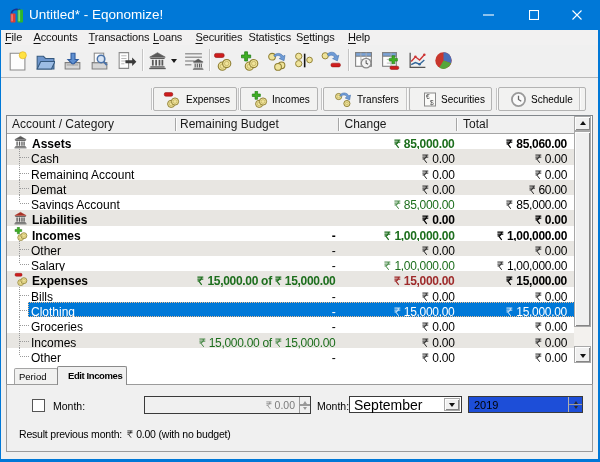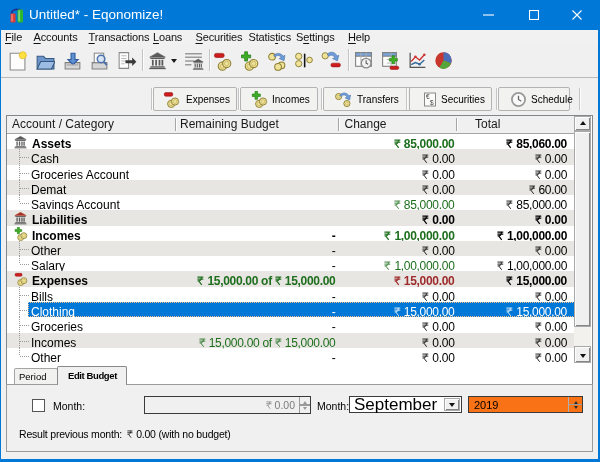--- a/index.html
+++ b/index.html
@@ -63,23 +63,23 @@
 #tperiod {left:14px;top:368px;width:44px;height:16px;border:1px solid #a5a5a5;border-bottom:none;border-radius:2px 2px 0 0;line-height:16px;background:#f1f1f0;text-align:left;padding-left:4px;font-size:9.5px}
 #tbudget {left:57px;top:366px;width:70px;height:19px;border:1px solid #8a8a8a;border-bottom:none;border-radius:2px 2px 0 0;line-height:18px;font-size:9.5px;font-weight:700;letter-spacing:-0.4px;text-align:left;padding-left:10px;z-index:3}
 
 #pane {position:absolute;left:6px;top:384px;width:587px;height:68px;border:1px solid #9b9b9b;background:#f0f0f0;font-size:10.5px;color:#000}
 #pane .lbl {position:absolute}
 #cb {position:absolute;left:25px;top:14px;width:13px;height:13px;background:#fff;border:1px solid #555}
 #spin {position:absolute;left:137px;top:11px;width:167px;height:18px;border:1px solid #3a3a3a;background:#f0f0f0;color:#7c7c7c}
 #spin .val {position:absolute;right:15px;top:0;line-height:17px}
 #spin .sa {position:absolute;right:0;top:0;width:11px;height:16px;border-left:1px solid #9b9b9b}
 #combo {position:absolute;left:342px;top:11px;width:113px;height:17px;border:1px solid #3a3a3a;background:#fff}
-#combo .val {position:absolute;left:4px;top:0;line-height:16px;font-size:17px}
+#combo .val {position:absolute;left:4px;top:0;line-height:16px;font-size:14px}
 .dbtn {position:absolute;right:1px;top:1px;width:16px;height:13px;background:#f0f0f0;border:1px solid #a8a8a8;box-shadow:inset 1px 1px 0 #fdfdfd,inset -1px -1px 0 #858585}
-#year {position:absolute;left:461px;top:11px;width:115px;height:17px;border:1px solid #3a3a3a;background:#f97316}
+#year {position:absolute;left:461px;top:11px;width:115px;height:17px;border:1px solid #3a3a3a;background:#1d4ed8}
 #year .val {position:absolute;left:5px;top:0;line-height:16px;font-size:11px}
 #year .sa {position:absolute;right:0;top:0;width:14px;height:15px;border-left:1px solid #b0b0b0}
 .sa .up,.sa .dn {position:absolute;left:50%;width:0;height:0;transform:translateX(-50%)}
 .sa .up {top:3.5px;border-left:2.5px solid transparent;border-right:2.5px solid transparent;border-bottom:3px solid #2a2a2a}
 .sa .dn {bottom:3.5px;border-left:2.5px solid transparent;border-right:2.5px solid transparent;border-top:3px solid #2a2a2a}
 .sa .mid {position:absolute;left:0;right:0;top:46%;height:1.5px;background:#9a9a9a}
 #result {position:absolute;left:12px;top:43px;font-size:10.5px;letter-spacing:-0.2px}
 
 #bl {position:absolute;left:0;top:0;width:1px;height:462px;background:#0078d7;z-index:9}
 #br {position:absolute;right:0;top:0;width:2px;height:462px;background:#0078d7;z-index:9}
@@ -273,36 +273,36 @@
 <div class="bsep" style="left:405px"></div>
 <div class="tb" style="left:408px;width:83px">
         <svg class="m12" width="16" height="17" viewBox="0 0 16 16">
 <rect x="2.5" y="1.5" width="11" height="13" fill="#fbfbf9" stroke="#8a8a8a" stroke-width="1"></rect>
 <text x="4" y="7" font-size="6.5" fill="#444" font-family="Liberation Sans">€</text>
 <text x="8" y="13" font-size="6.5" fill="#444" font-family="Liberation Sans">$</text>
 </svg>
         <span style="margin-left:3px">Securities</span>
       </div>
 <div class="bsep" style="left:494.5px"></div>
-<div class="tb" style="left:497px;width:72px">
+<div class="tb" style="left:497px;width:88px">
         <svg class="m11" width="17" height="17" viewBox="0 0 16 16">
 <circle cx="8" cy="8" r="6.2" fill="#fafafa" stroke="#9a9a9a" stroke-width="1.7"></circle>
 <path d="M8 4.5 V8 L10.6 9.6" fill="none" stroke="#666" stroke-width="1.2"></path>
 </svg>
         <span style="margin-left:4px">Schedule</span>
       </div>
 <div class="bsep" style="left:578px"></div>
 </div>
 
 <div id="table">
 <div id="thead">
 <span style="left:5px">Account / Category</span>
 <span style="left:173px">Remaining Budget</span>
 <span style="left:337.5px">Change</span>
-<span style="left:468px">Total</span>
+<span style="left:456px">Total</span>
 <div class="hsep" style="left:168px"></div>
 <div class="hsep" style="left:331px"></div>
 <div class="hsep" style="left:448.5px"></div>
 </div>
 <div class="r g" style="top:18px;height:15px;line-height:20px">
         <svg class="gi" width="13" height="14" viewBox="0 0 16 16">
 <path d="M8 1 L15 5 H1 Z" fill="#5a5a5a" stroke="#5a5a5a" stroke-width="0.6" stroke-linejoin="round"></path>
 <rect x="1.6" y="5.6" width="12.8" height="1.1" fill="#5a5a5a"></rect>
 <rect x="3" y="7.4" width="1.6" height="5.2" fill="#5a5a5a"></rect>
 <rect x="6" y="7.4" width="1.6" height="5.2" fill="#5a5a5a"></rect>
@@ -328,21 +328,21 @@
         <span class="ch"><svg class="ru" viewBox="0 0 10 13">
             <path d="M0.6,1.1 H9.2 M0.6,4.1 H9.2 M5.9,1.1 C6.7,2.3 6.5,4.9 4.6,6 C3.7,6.6 2.2,6.8 0.8,6.8 M2.7,7 L6.9,12.5"></path>
           </svg>0.00</span>
         <span class="to"><svg class="ru" viewBox="0 0 10 13">
             <path d="M0.6,1.1 H9.2 M0.6,4.1 H9.2 M5.9,1.1 C6.7,2.3 6.5,4.9 4.6,6 C3.7,6.6 2.2,6.8 0.8,6.8 M2.7,7 L6.9,12.5"></path>
           </svg>0.00</span>
       </div>
 <div class="r" style="top:49px;height:15px;line-height:20px">
         <i class="tv"></i>
         <i class="th"></i>
-        <span class="nm">Groceries Account</span>
+        <span class="nm">Remaining Account</span>
         <span class="rb"></span>
         <span class="ch"><svg class="ru" viewBox="0 0 10 13">
             <path d="M0.6,1.1 H9.2 M0.6,4.1 H9.2 M5.9,1.1 C6.7,2.3 6.5,4.9 4.6,6 C3.7,6.6 2.2,6.8 0.8,6.8 M2.7,7 L6.9,12.5"></path>
           </svg>0.00</span>
         <span class="to"><svg class="ru" viewBox="0 0 10 13">
             <path d="M0.6,1.1 H9.2 M0.6,4.1 H9.2 M5.9,1.1 C6.7,2.3 6.5,4.9 4.6,6 C3.7,6.6 2.2,6.8 0.8,6.8 M2.7,7 L6.9,12.5"></path>
           </svg>0.00</span>
       </div>
 <div class="r alt" style="top:64px;height:15px;line-height:20px">
         <i class="tv"></i>
@@ -521,21 +521,21 @@
 <div class="sbtn" style="top:0;height:15px">
           <i class="arr au"></i>
         </div>
 <div class="sbtn" style="top:15px;height:196px"></div>
 <div class="sbtn" style="top:230px;height:17px">
           <i class="arr ad"></i>
         </div>
 </div>
 </div>
 <div class="btab" id="tperiod">Period</div>
-<div class="btab" id="tbudget">Edit Budget</div>
+<div class="btab" id="tbudget">Edit Incomes</div>
 <div id="pane">
 <div id="cb"></div>
 <span class="lbl" style="left:46px;top:15px">Month:</span>
 <div id="spin">
         <span class="val"><svg class="ru" viewBox="0 0 10 13">
             <path d="M0.6,1.1 H9.2 M0.6,4.1 H9.2 M5.9,1.1 C6.7,2.3 6.5,4.9 4.6,6 C3.7,6.6 2.2,6.8 0.8,6.8 M2.7,7 L6.9,12.5"></path>
           </svg>0.00</span>
         <span class="sa">
           <i class="up" style="border-bottom-color:#999"></i>
           <i class="dn" style="border-top-color:#999"></i>

